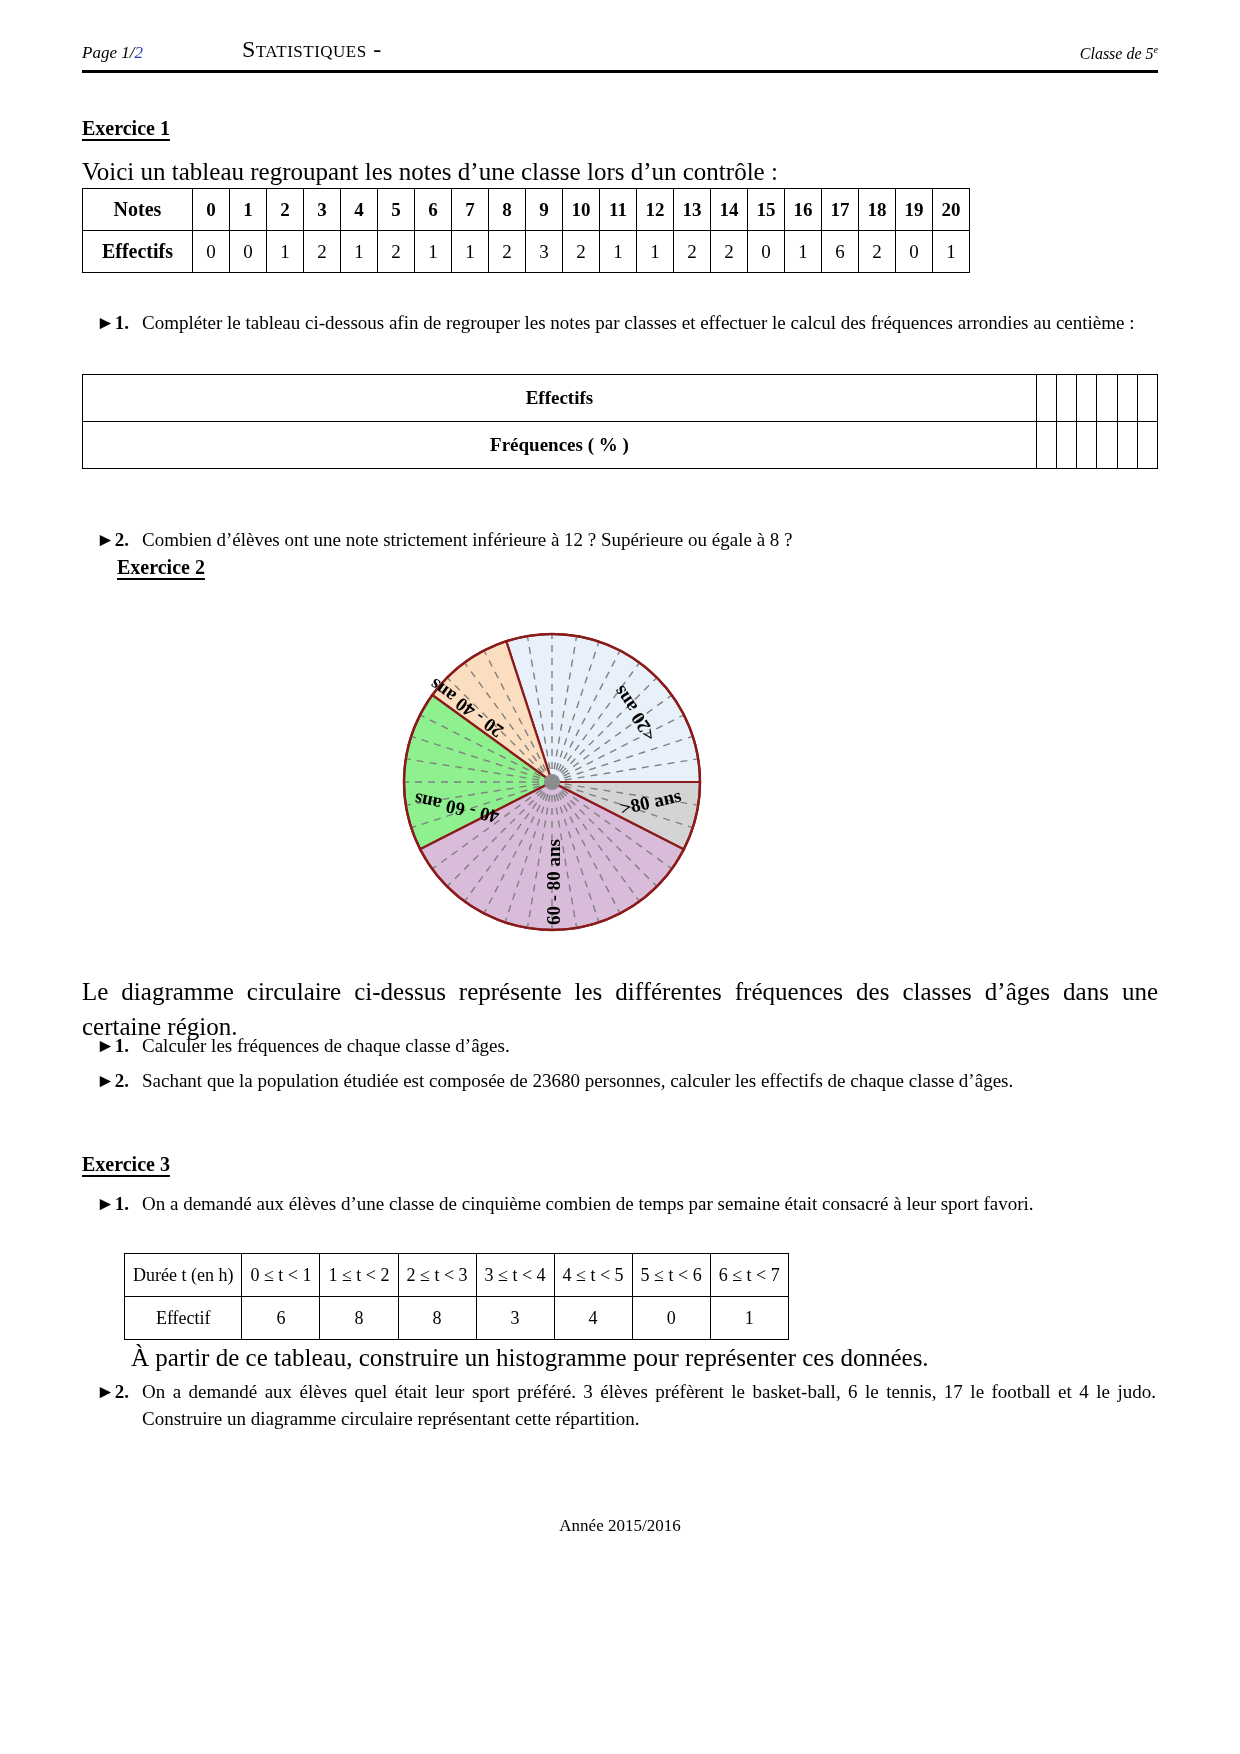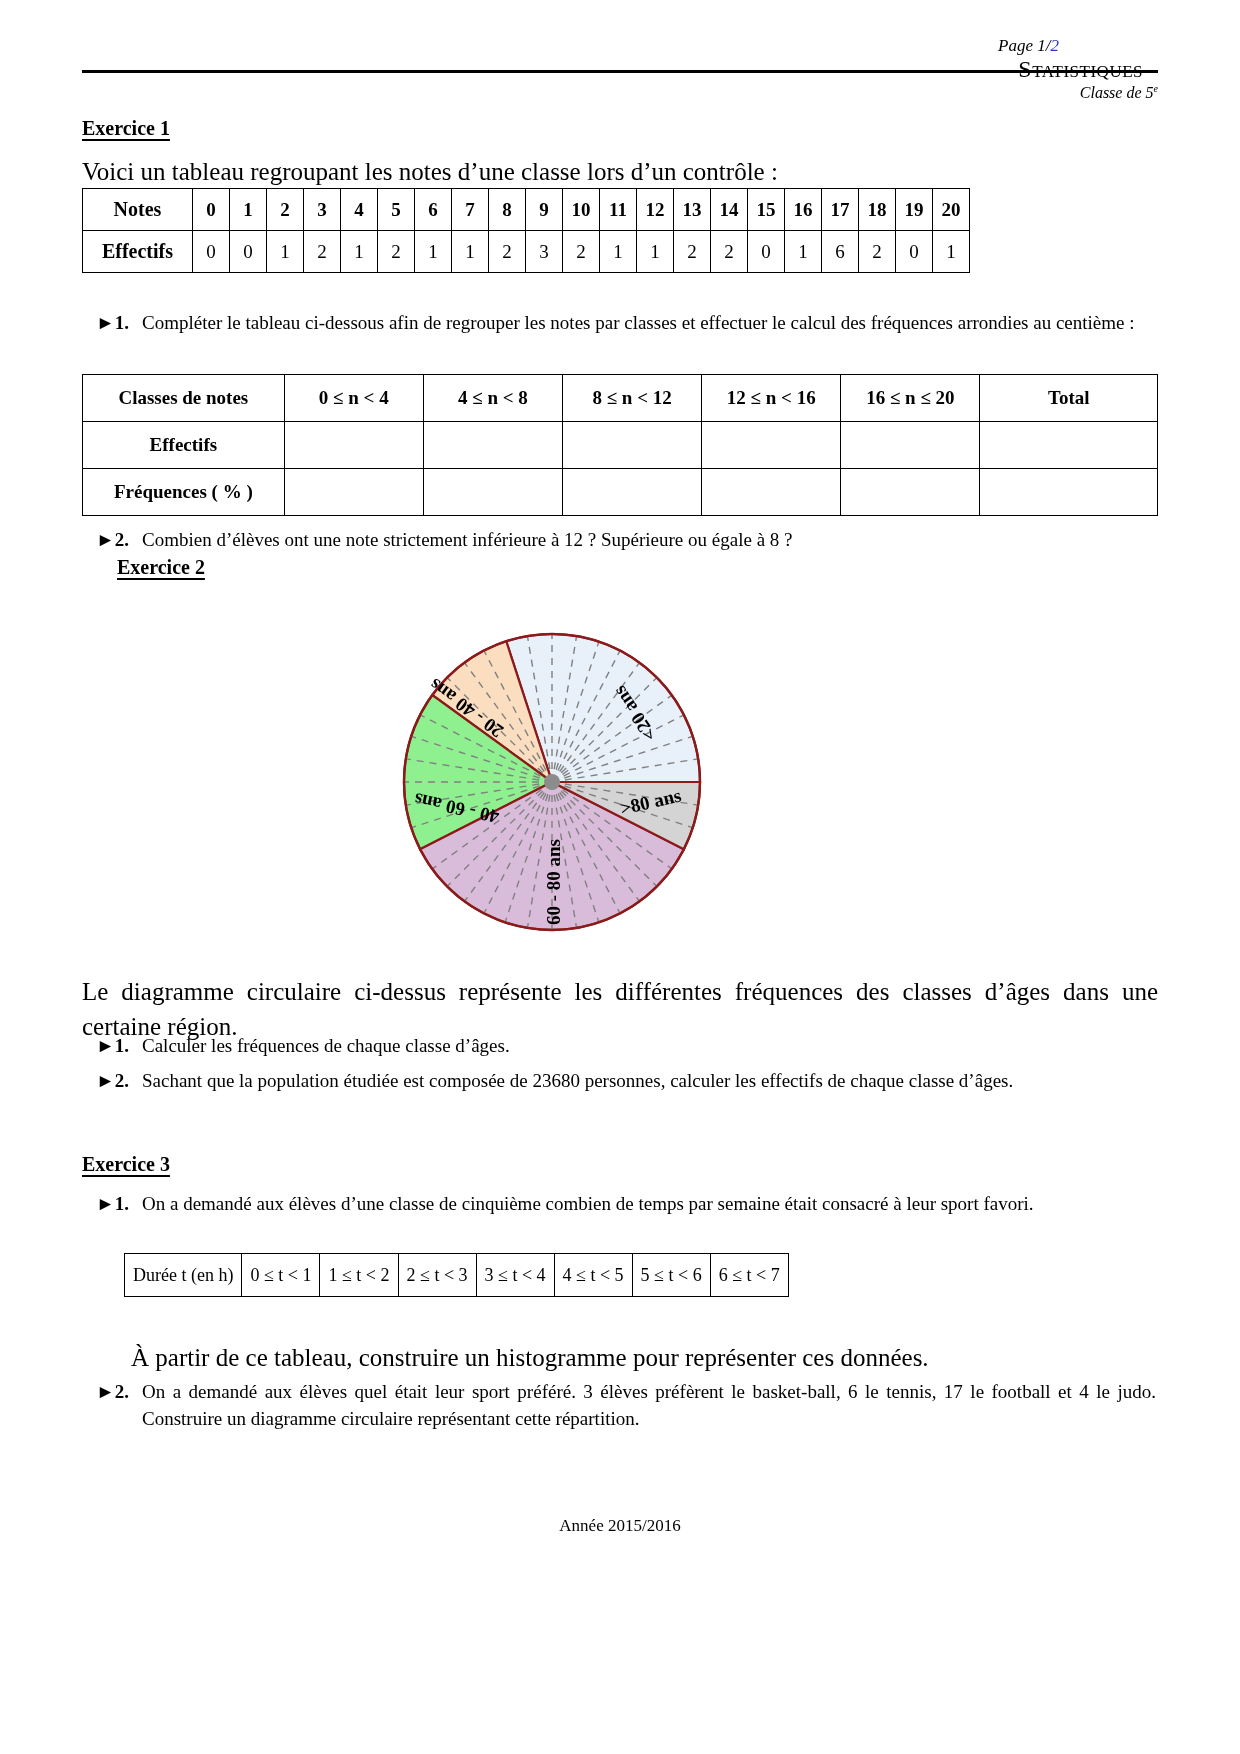--- a/index.html
+++ b/index.html
@@ -9,21 +9,21 @@
     background:#ffffff;
     font-family:"Liberation Serif", serif;
     color:#000;
     position:relative;
   }
   .page { position:absolute; left:0; top:0; width:1240px; height:1754px; padding:0; }
 
   
   .header {
     position:absolute; left:82px; top:36px; width:1076px;
-    display:flex; align-items:flex-end; font-style:italic; font-size:17px;flex-direction:column;
+    display:flex; align-items:flex-end; font-style:italic; font-size:17px;
   }
   .hdr-left { width:160px; }
   .hdr-page-num { color:#2b35c9; font-style:italic; }
   .hdr-center { flex:1; font-style:normal; font-family:"Liberation Serif", serif; }
   .smallcaps-title { font-variant:small-caps; font-size:24px; letter-spacing:0.5px; }
   .hdr-right { text-align:right; width:230px; font-size:16px; }
   .hdr-right sup { font-size:10px; vertical-align:super; }
   .header-rule {
     position:absolute; left:82px; top:70px; width:1076px; height:3px; background:#000;
   }
@@ -145,29 +145,20 @@
   </tbody>
     </table>
 
   <div class="qwrap" style="left:96px; top:310px; width:1060px;">
     <span class="marker">►1.</span>
     <span class="qtext">Compléter le tableau ci-dessous afin de regrouper les notes par classes et effectuer le calcul des fréquences arrondies au centième :</span>
   </div>
 
   <table class="tbl classes-table">
     <tbody>
-        <tr>
-      <td class="head" style="width:200px;">Classes de notes</td>
-      <td class="head" style="width:138px;">0 ≤ n &lt; 4</td>
-      <td class="head" style="width:138px;">4 ≤ n &lt; 8</td>
-      <td class="head" style="width:138px;">8 ≤ n &lt; 12</td>
-      <td class="head" style="width:138px;">12 ≤ n &lt; 16</td>
-      <td class="head" style="width:138px;">16 ≤ n ≤ 20</td>
-      <td class="head" style="width:176px;">Total</td>
-    </tr>
     <tr>
       <td class="rowlbl">Effectifs</td>
       <td></td>
       <td></td>
       <td></td>
       <td></td>
       <td></td>
       <td></td>
     </tr>
     <tr>
@@ -279,20 +270,30 @@
         <tr>
       <td>Durée t (en h)</td>
       <td>0 ≤ t &lt; 1</td>
       <td>1 ≤ t &lt; 2</td>
       <td>2 ≤ t &lt; 3</td>
       <td>3 ≤ t &lt; 4</td>
       <td>4 ≤ t &lt; 5</td>
       <td>5 ≤ t &lt; 6</td>
       <td>6 ≤ t &lt; 7</td>
     </tr>
+    <tr>
+      <td>Effectif</td>
+      <td>6</td>
+      <td>8</td>
+      <td>8</td>
+      <td>3</td>
+      <td>4</td>
+      <td>0</td>
+      <td>1</td>
+    </tr>
   </tbody>
     </table>
 
   <div class="para" style="left:131px; top:1341px; width:1020px;">À partir de ce tableau, construire un histogramme pour représenter ces données.</div>
 
   <div class="qwrap" style="left:96px; top:1379px; width:1060px;">
     <span class="marker">►2.</span>
     <span class="qtext">On a demandé aux élèves quel était leur sport préféré. 3 élèves préfèrent le basket-ball, 6 le tennis, 17 le football et 4 le judo. Construire un diagramme circulaire représentant cette répartition.</span>
   </div>
 

